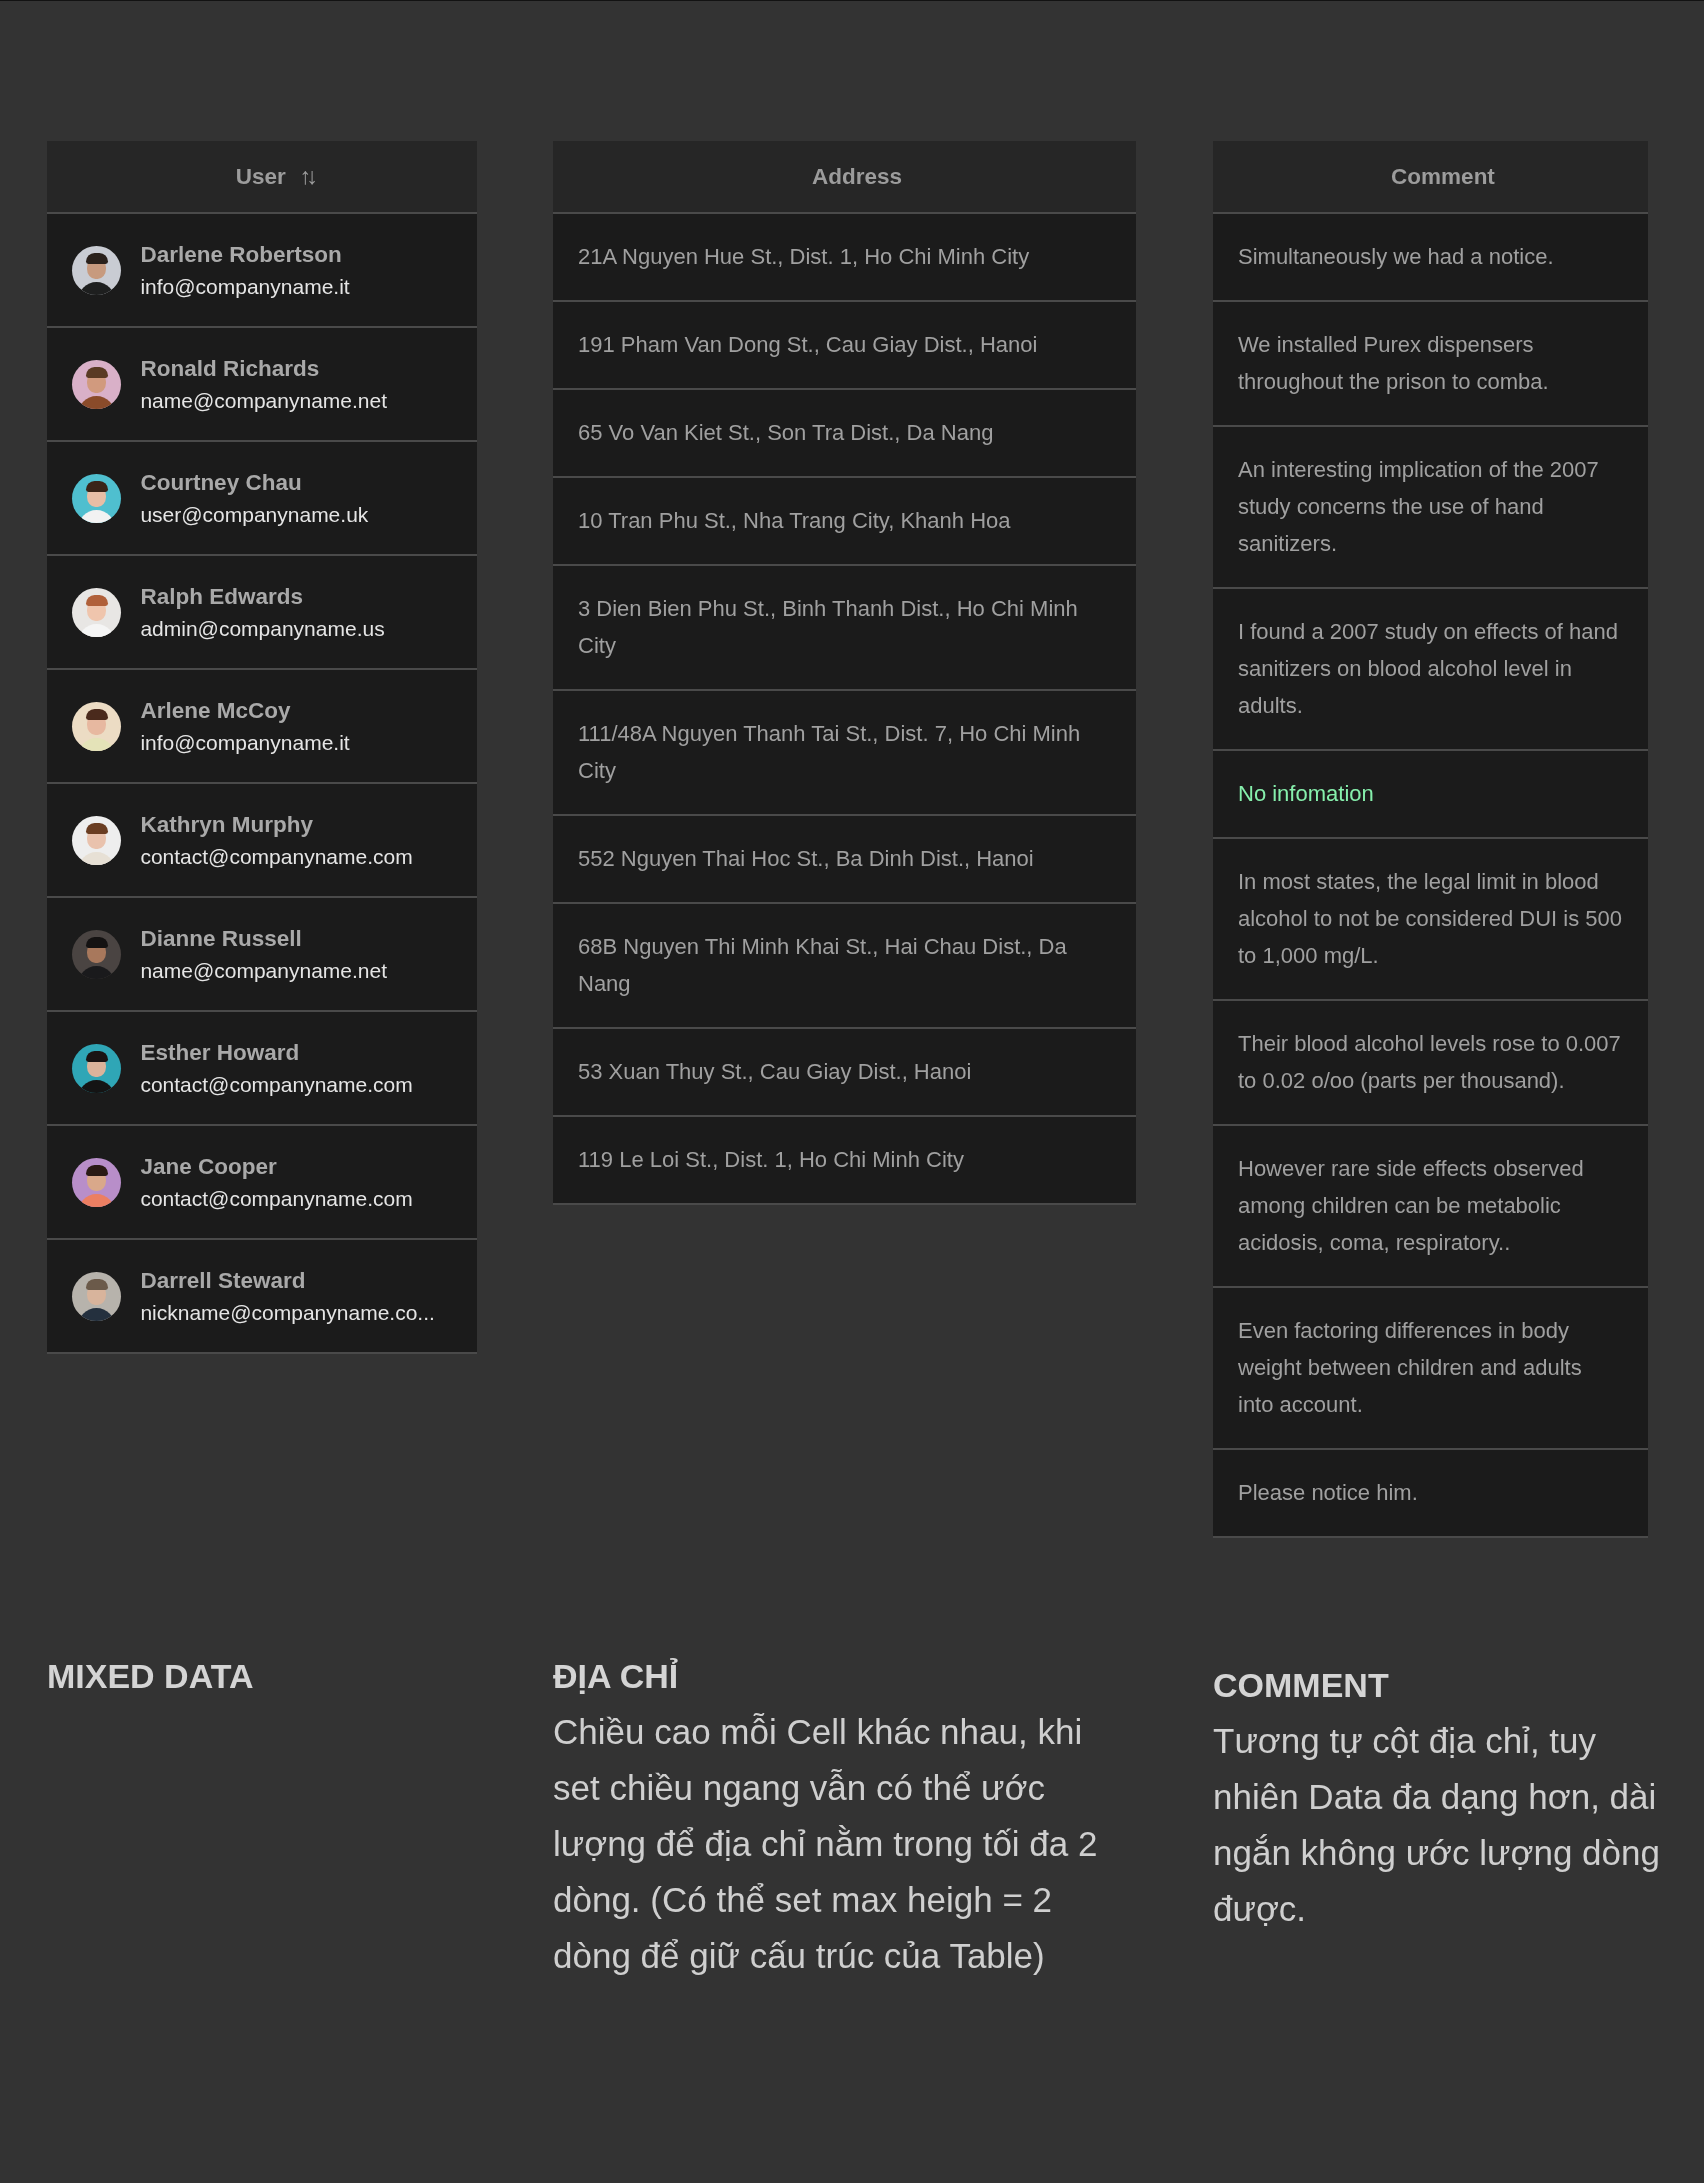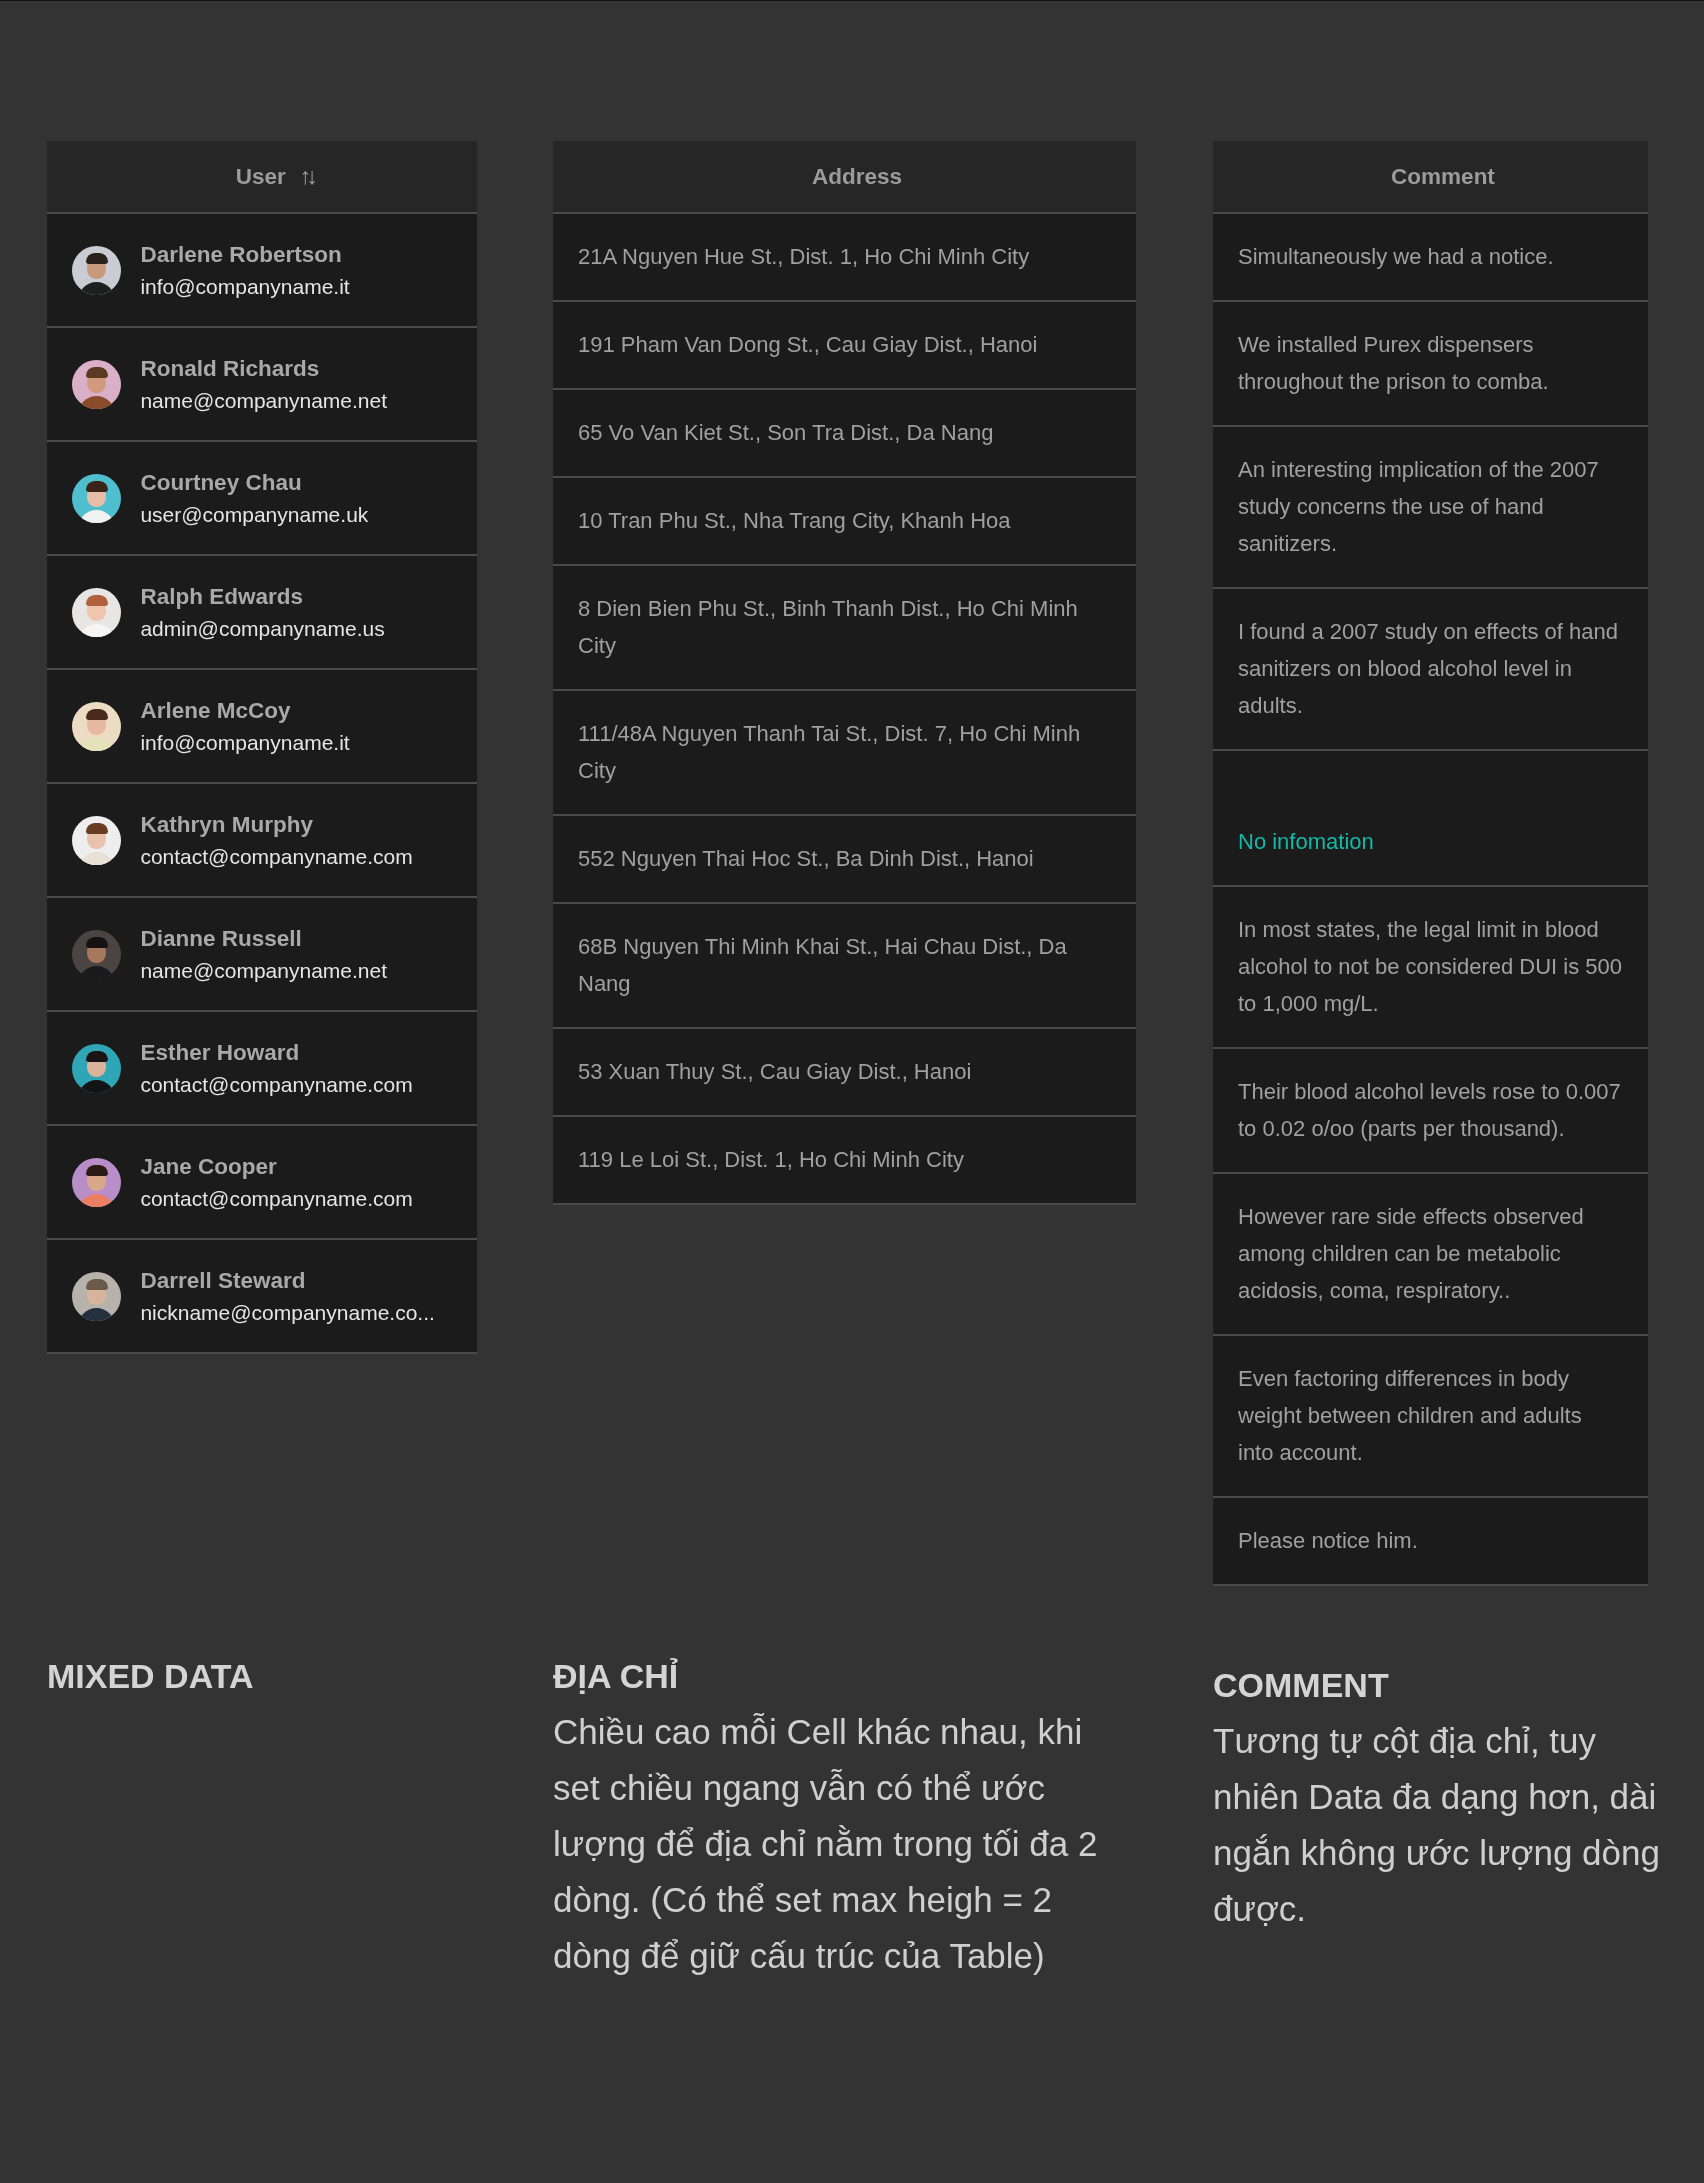--- a/index.html
+++ b/index.html
@@ -99,21 +99,21 @@
     text-overflow: ellipsis;
   }
   .text-cell {
     color: #a0a0a0;
     font-size: 22px;
     line-height: 37px;
     padding-top: 24px;
     padding-bottom: 25px;
     align-items: flex-start;
   }
-  .text-cell.muted { color: #14b8a6; margin-top: 48px; }
+  .text-cell.muted { color: #86efac; }
 
   .note {
     position: absolute;
     color: #d2d2d2;
   }
   .note-title {
     font-size: 34px;
     font-weight: bold;
     line-height: 56px;
     color: #d4d4d4;
@@ -260,21 +260,21 @@
       <div class="row text-cell">
     <span class="cell-text">191 Pham Van Dong St., Cau Giay Dist., Hanoi</span>
   </div>
       <div class="row text-cell">
     <span class="cell-text">65 Vo Van Kiet St., Son Tra Dist., Da Nang</span>
   </div>
       <div class="row text-cell">
     <span class="cell-text">10 Tran Phu St., Nha Trang City, Khanh Hoa</span>
   </div>
       <div class="row text-cell">
-    <span class="cell-text">8 Dien Bien Phu St., Binh Thanh Dist., Ho Chi Minh City</span>
+    <span class="cell-text">3 Dien Bien Phu St., Binh Thanh Dist., Ho Chi Minh City</span>
   </div>
       <div class="row text-cell">
     <span class="cell-text">111/48A Nguyen Thanh Tai St., Dist. 7, Ho Chi Minh City</span>
   </div>
       <div class="row text-cell">
     <span class="cell-text">552 Nguyen Thai Hoc St., Ba Dinh Dist., Hanoi</span>
   </div>
       <div class="row text-cell">
     <span class="cell-text">68B Nguyen Thi Minh Khai St., Hai Chau Dist., Da Nang</span>
   </div>

